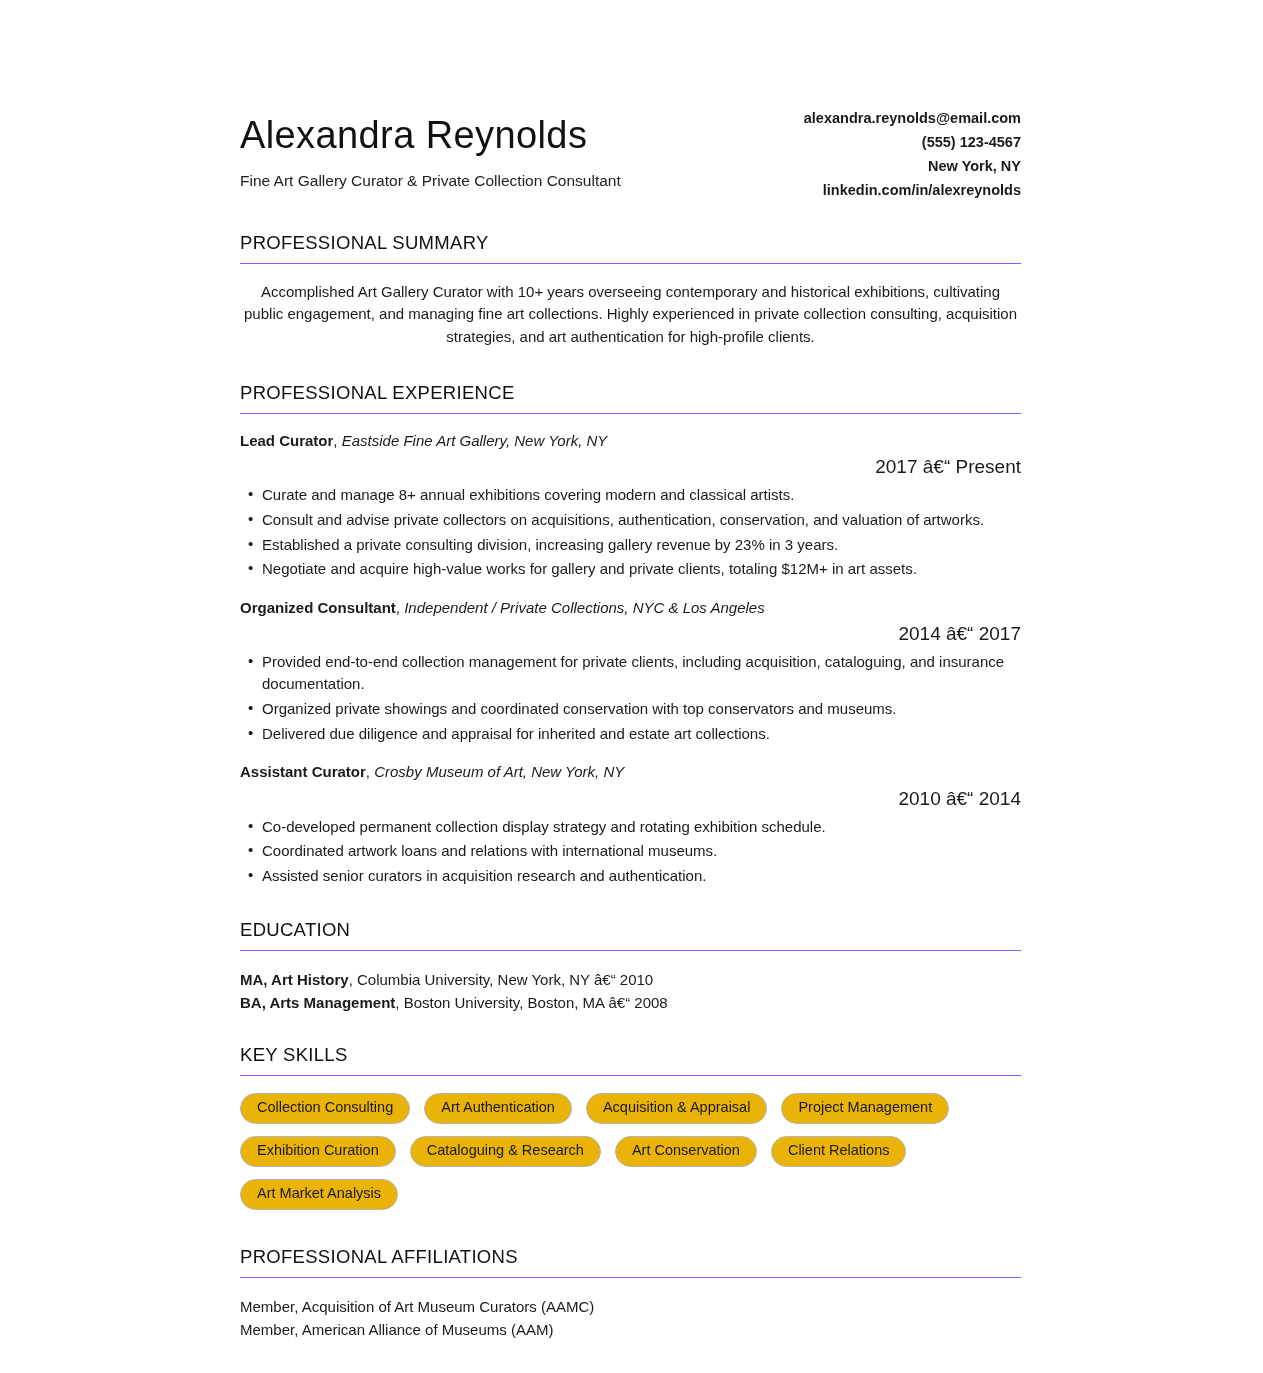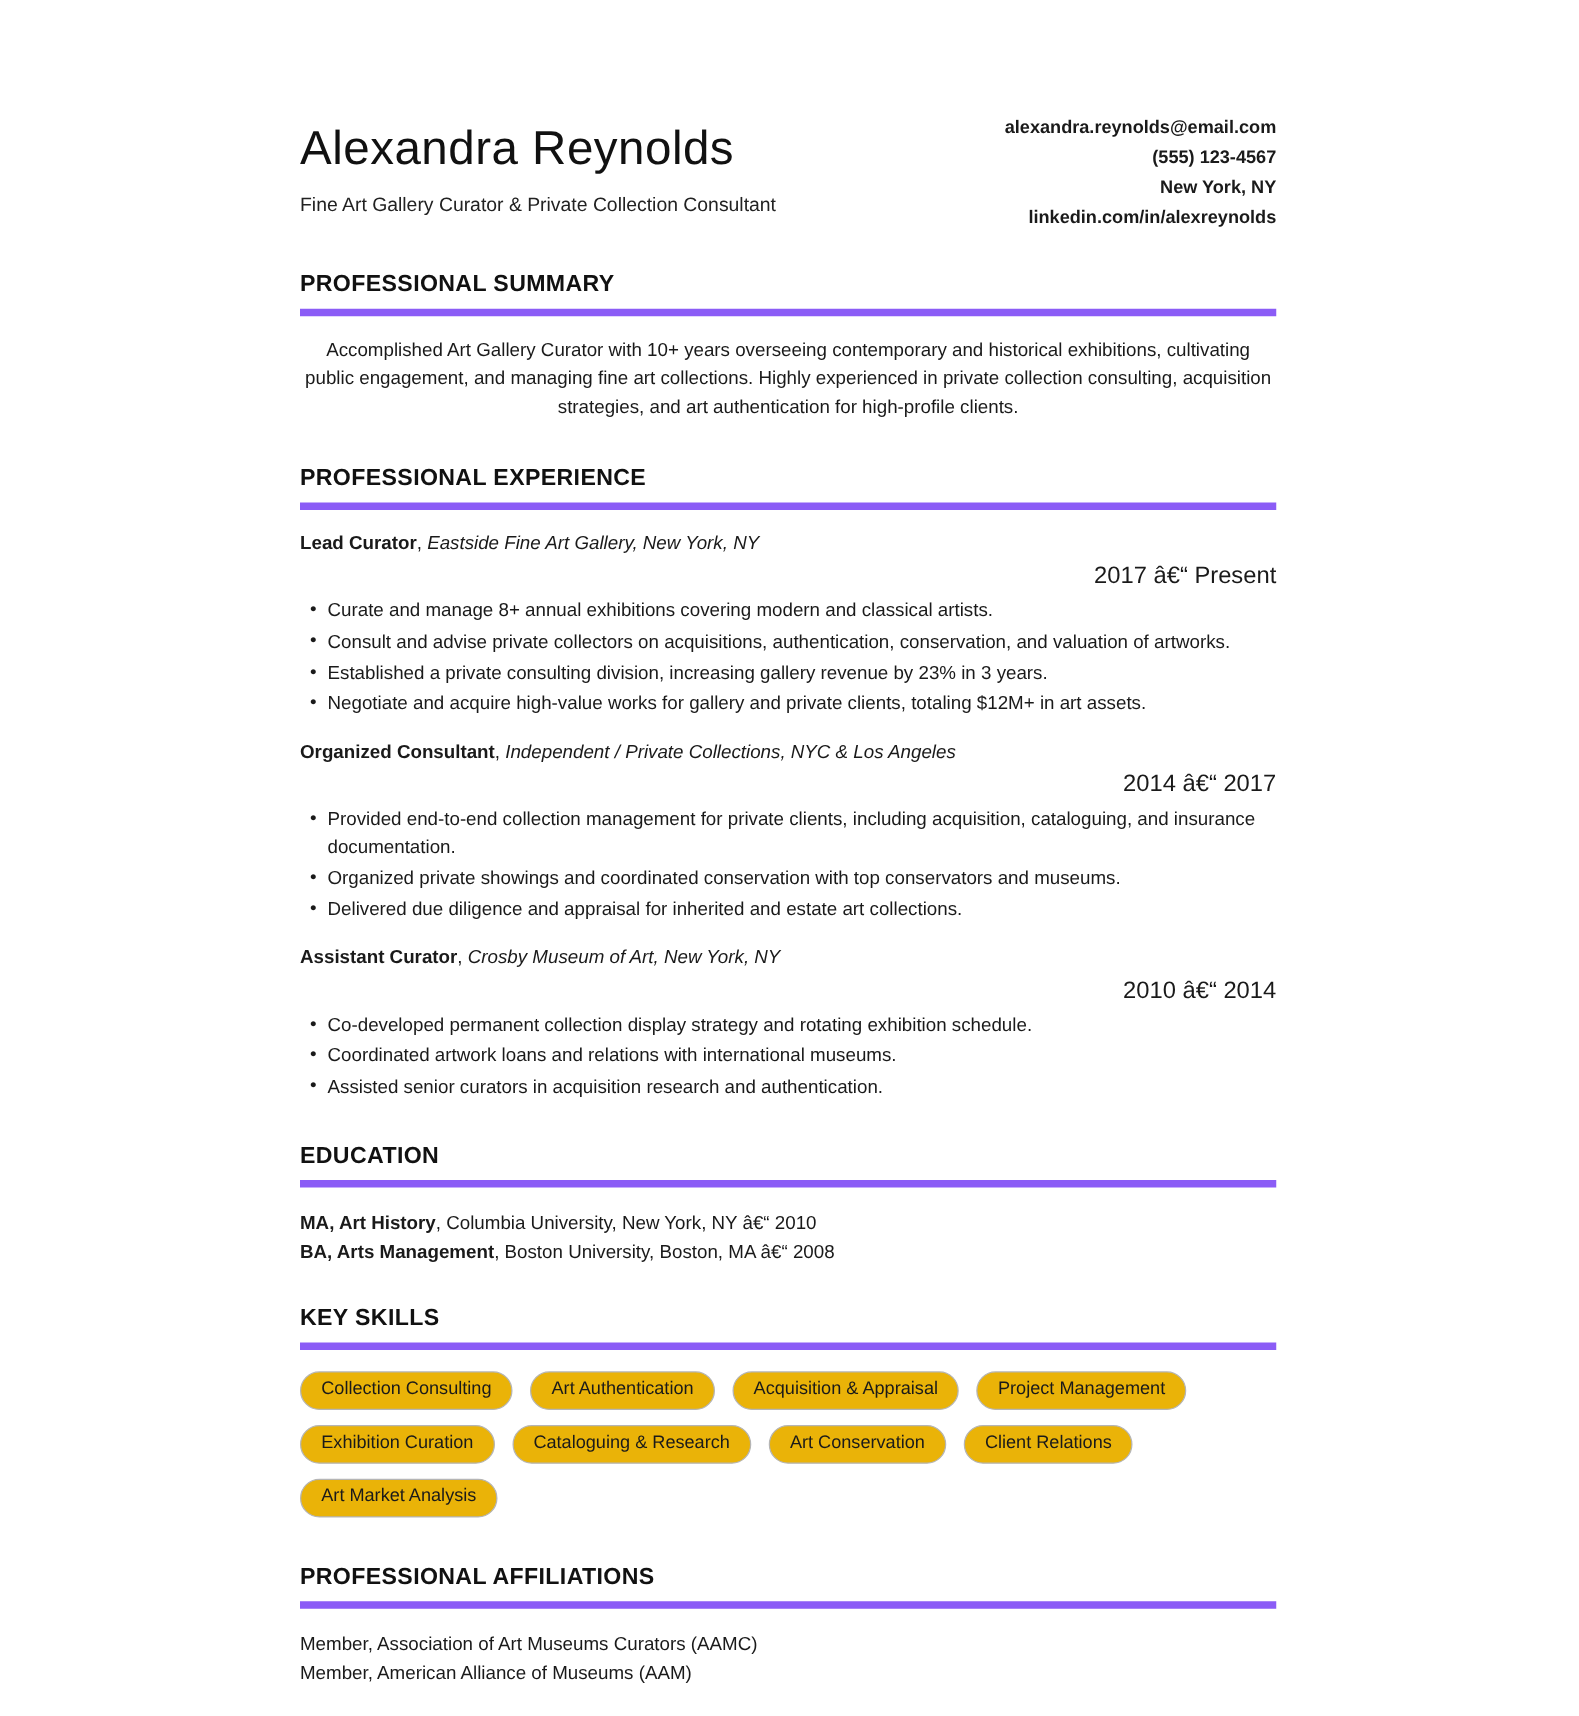--- a/index.html
+++ b/index.html
@@ -17,21 +17,21 @@
   .page {
     position: relative;
     width: 1263px;
     height: 1373px;
     box-sizing: border-box;
     padding: 0;
   }
   .content {
     position: absolute;
     left: 240px;
-    top: 88px;
+    top: 104px;
     width: 781px;
   }
 
   
   .header {
     display: flex;
     align-items: flex-start;
     justify-content: space-between;
     margin-bottom: 30px;
   }
@@ -61,26 +61,26 @@
     color: #1a1a1a;
     padding-top: 2px;
     font-weight: bold;
   }
   .contact div { white-space: nowrap; }
 
   
   .section { margin-bottom: 8px; }
   .section-title {
     font-size: 18.5px;
-    font-weight: 700;
+    font-weight: 400;
     letter-spacing: 0.3px;
     color: #111111;
     text-transform: uppercase;
     padding-bottom: 9px;
-    border-bottom: 6px solid #8b5cf6;
+    border-bottom: 1px solid #8b5cf6;
     margin-bottom: 17px;
   }
   .summary-text {
     font-size: 15px;
     line-height: 1.48;
     color: #1a1a1a;
     margin-bottom: 34px;
     text-align: center;
   }
 
@@ -249,19 +249,19 @@
         <span class="skill-pill">Cataloguing &amp; Research</span>
         <span class="skill-pill">Art Conservation</span>
         <span class="skill-pill">Client Relations</span>
         <span class="skill-pill">Art Market Analysis</span>
       </div>
     </div>
 
     <div class="section">
       <div class="section-title">PROFESSIONAL AFFILIATIONS</div>
       <div>
-        <div class="affil-line">Member, Association of Art Museums Curators (AAMC)</div>
+        <div class="affil-line">Member, Acquisition of Art Museum Curators (AAMC)</div>
         <div class="affil-line">Member, American Alliance of Museums (AAM)</div>
       </div>
     </div>
 
   </div>
 </div>
 
 </body></html>

